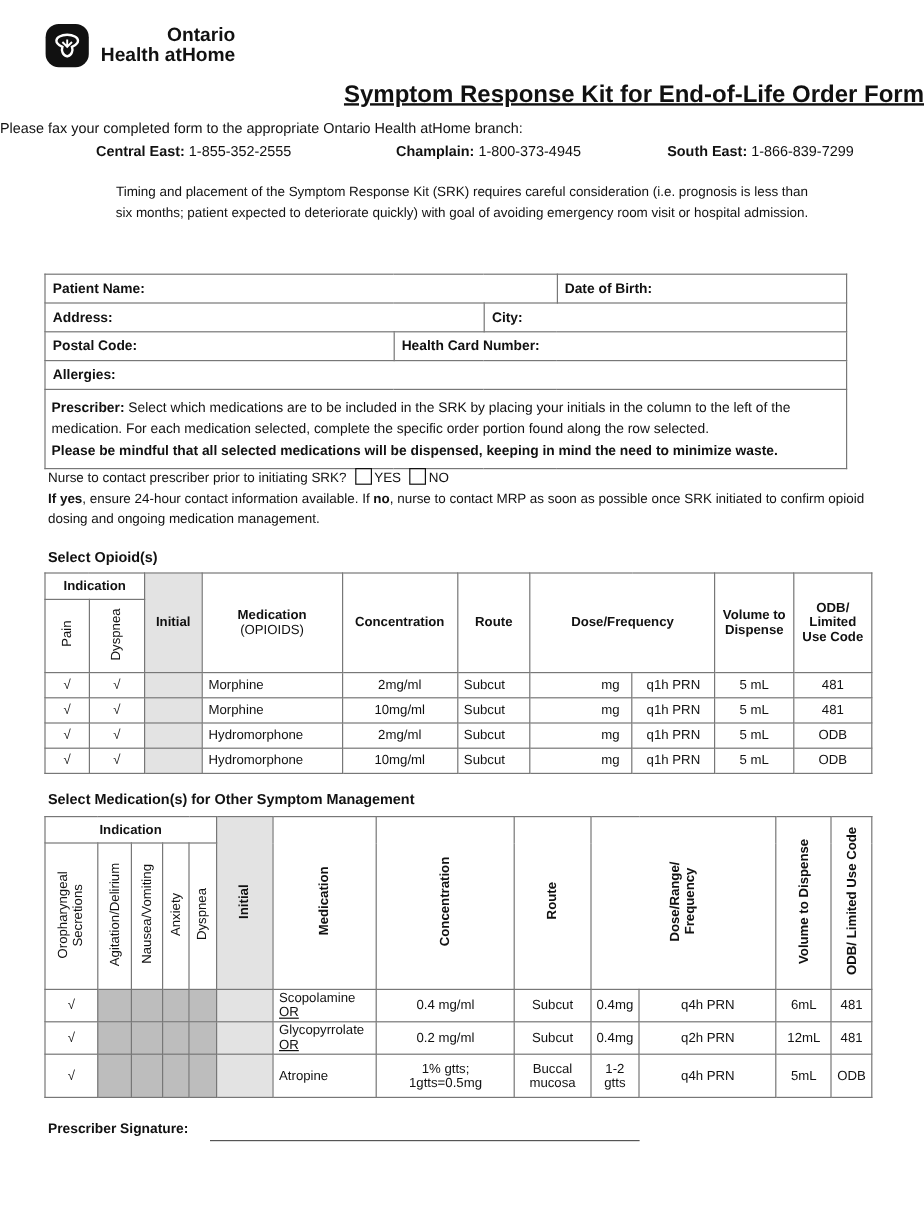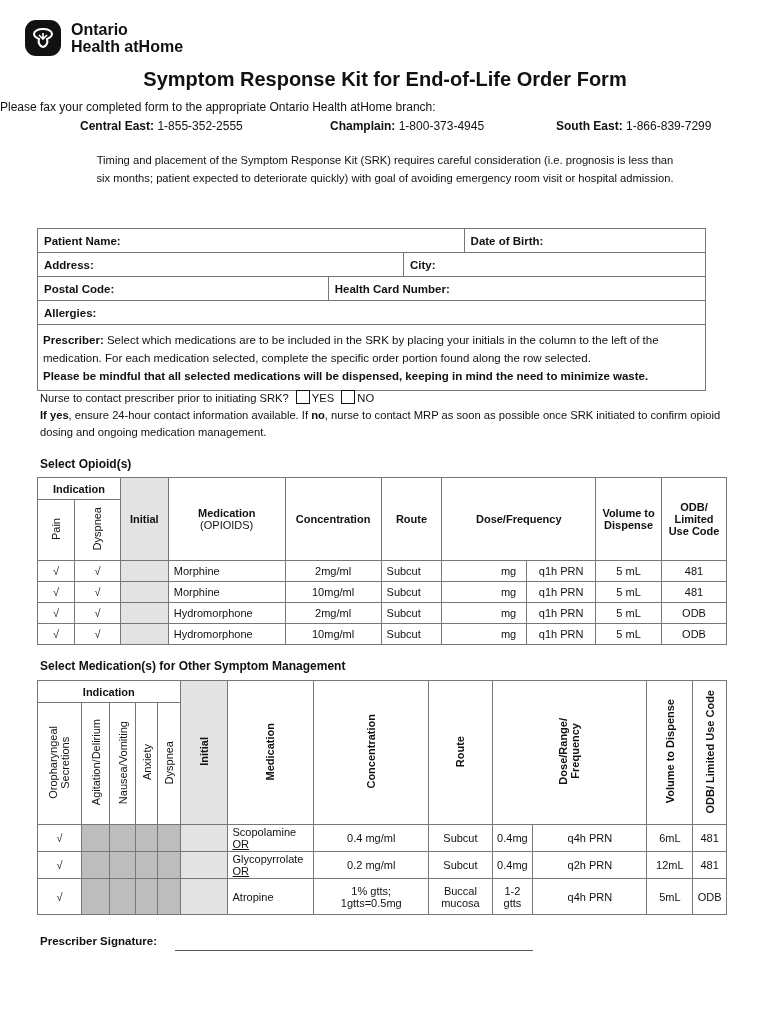--- a/index.html
+++ b/index.html
@@ -1,23 +1,23 @@
 <!DOCTYPE html>
 <html><head>
 <meta charset="utf-8">
 <style>
   * { box-sizing: border-box; margin: 0; padding: 0; }
   html, body { width: 770px; height: 1024px; background: #ffffff; overflow: hidden; }
   body { font-family: "Liberation Sans", "DejaVu Sans", sans-serif; color: #111; font-size: 11px; position: relative; }
 
-  .logo { position: absolute; left: 25px; top: 20px; display: flex; align-items: center; }
+  .logo { position: absolute; left: 38px; top: 20px; display: flex; align-items: center; text-align: right; }
   .logo-mark { width: 36px; height: 36px; background: #111; border-radius: 11px; display: flex; align-items: center; justify-content: center; }
   .logo-text { margin-left: 10px; font-weight: bold; font-size: 16px; line-height: 17px; color: #111; }
 
-  .title { position: absolute; left: 0; width: 770px; top: 68px; text-align: center; font-size: 20px; font-weight: bold; }
+  .title { position: absolute; left: 0; width: 770px; top: 68px; text-align: right; font-size: 20px; font-weight: bold; text-decoration: underline; }
   .fax-line { position: absolute; left: 0; width: 690px; top: 100px; text-align: left; font-size: 12px; }
   .branches { position: absolute; top: 119px; font-size: 12px; }
   .branches b { font-weight: bold; }
   .br1 { left: 80px; } .br2 { left: 330px; } .br3 { left: 556px; }
 
   .intro { position: absolute; left: 30px; width: 710px; top: 151px; text-align: center; font-size: 11.2px; line-height: 18px; }
 
   table { border-collapse: collapse; }
   .patient { position: absolute; left: 37px; top: 228px; width: 669px; }
   .patient td { border: 1px solid #777; padding: 3px 6px; font-size: 11.5px; font-weight: bold; height: 24px; vertical-align: middle; }

